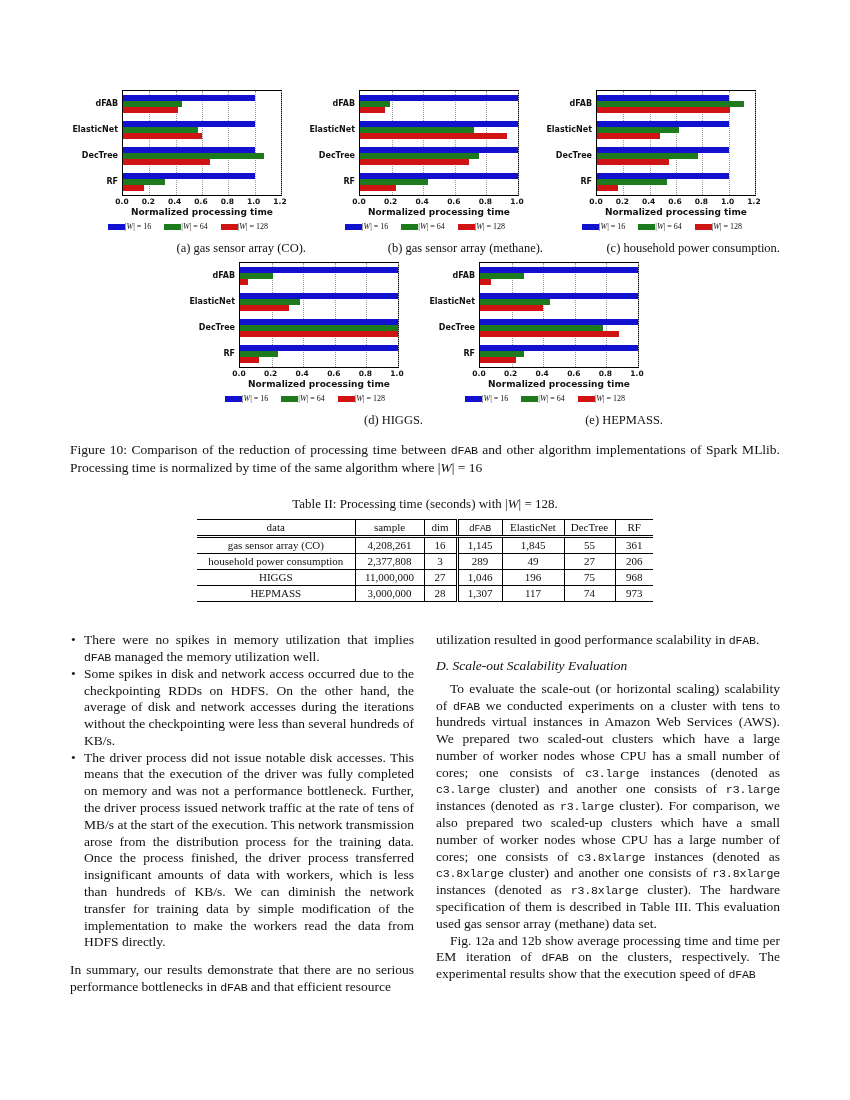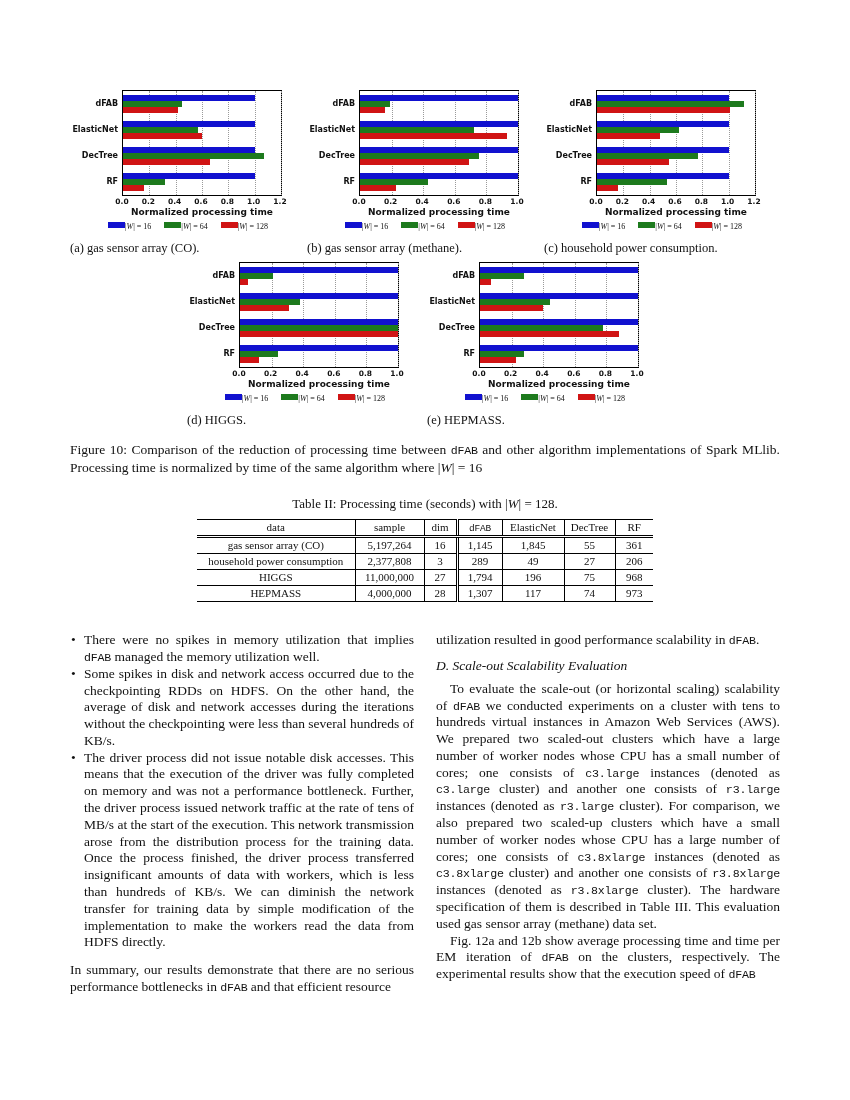--- a/index.html
+++ b/index.html
@@ -38,27 +38,27 @@
     font-family:"DejaVu Sans", sans-serif;font-size:7.5px;font-weight:600;color:#111;
     white-space:nowrap;
   }
   .xlabel{
     margin-left:52px;width:160px;text-align:center;
     font-family:"DejaVu Sans", sans-serif;font-size:9px;font-weight:600;margin-top:1px;
   }
   .legend{
     display:flex;justify-content:center;gap:13px;margin-top:5px;align-items:center;
   }
-  .lg-item{display:flex;align-items:flex-start;}
+  .lg-item{display:flex;align-items:center;}
   .swatch{display:inline-block;width:17px;height:6px;}
   .lg-label{
     font-family:"Liberation Serif", serif;font-size:8px;white-space:nowrap;color:#111;
   }
   .chart-cap{
-    text-align:left;font-size:12.5px;margin-top:10px;color:#111;
+    text-align:right;font-size:12.5px;margin-top:10px;color:#111;
   }
   
   .fig-caption{
     width:710px;margin:13px 0 0 0;text-align:justify;
     font-size:13.5px;line-height:1.3;
   }
   
   .tab-caption{
     width:710px;margin:20px 0 0 0;text-align:center;font-size:13px;
   }
@@ -405,48 +405,48 @@
             <th>dim</th>
             <th><code class="mono">dFAB</code></th>
             <th>ElasticNet</th>
             <th>DecTree</th>
             <th>RF</th>
           </tr>
         </thead>
       <tbody>
           <tr>
             <td>gas sensor array (CO)</td>
-            <td>5,197,264</td>
+            <td>4,208,261</td>
             <td>16</td>
             <td>1,145</td>
             <td>1,845</td>
             <td>55</td>
             <td>361</td>
           </tr>
           <tr>
             <td>household power consumption</td>
             <td>2,377,808</td>
             <td>3</td>
             <td>289</td>
             <td>49</td>
             <td>27</td>
             <td>206</td>
           </tr>
           <tr>
             <td>HIGGS</td>
             <td>11,000,000</td>
             <td>27</td>
-            <td>1,794</td>
+            <td>1,046</td>
             <td>196</td>
             <td>75</td>
             <td>968</td>
           </tr>
           <tr>
             <td>HEPMASS</td>
-            <td>4,000,000</td>
+            <td>3,000,000</td>
             <td>28</td>
             <td>1,307</td>
             <td>117</td>
             <td>74</td>
             <td>973</td>
           </tr>
         </tbody>
     </table>
   </section>
 

